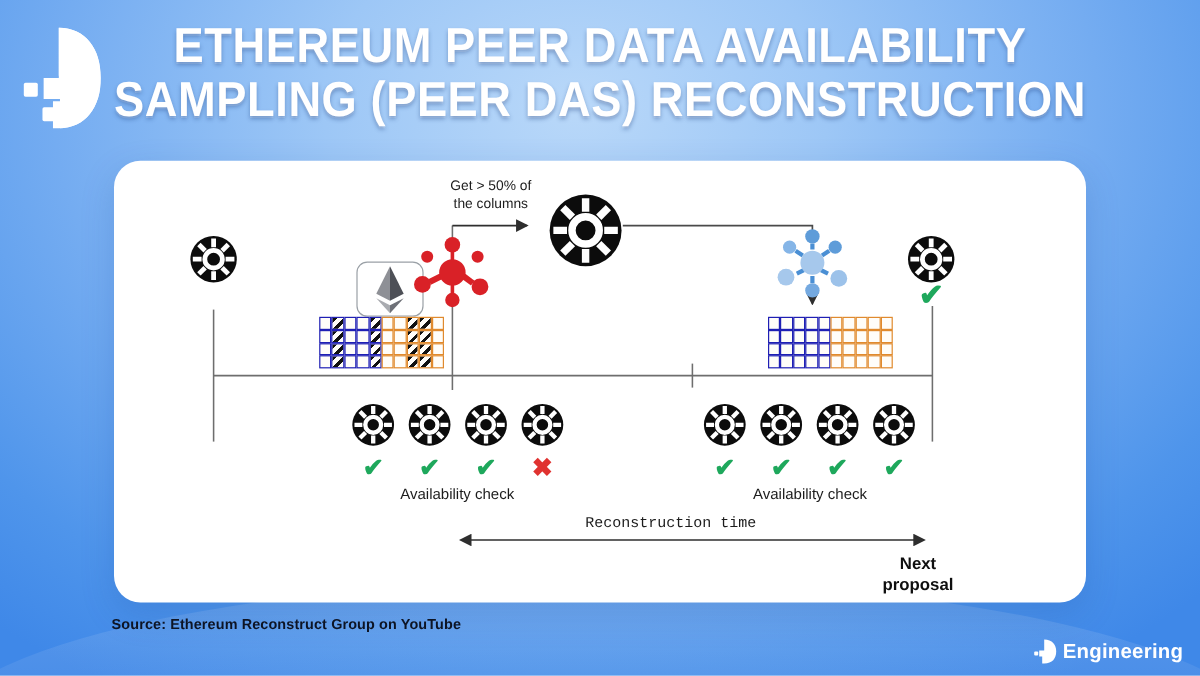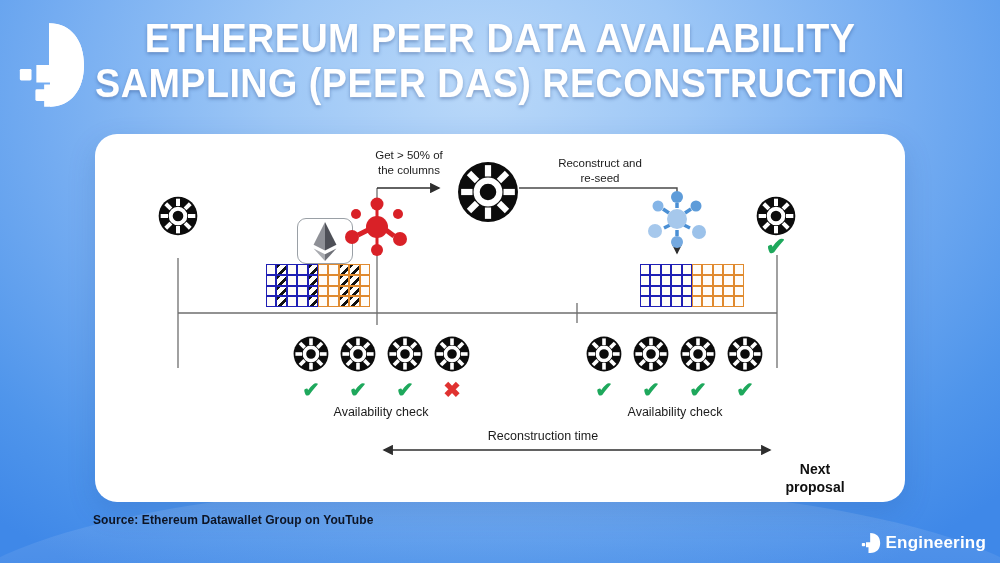--- a/index.html
+++ b/index.html
@@ -109,26 +109,24 @@
 
       <path d="M424 54 H582 V60" fill="none" stroke="#4a4a4a" stroke-width="1.4"></path>
 
       <path d="M582 112 V119" fill="none" stroke="#2e2e2e" stroke-width="1.4" marker-end="url(#ah)"></path>
 
       <line x1="289" y1="316" x2="675" y2="316" stroke="#2e2e2e" stroke-width="1.4" marker-start="url(#ah)" marker-end="url(#ah)"></line>
     </svg>
 
     <div class="lbl" style="left:314px; top:14px;">Get &gt; 50% of
 the columns</div>
-    <div class="lbl" style="left:505px; top:22px;">Reconstruct and
-re-seed</div>
     <div class="lbl avail" style="left:286px; top:270px;">Availability check</div>
     <div class="lbl avail" style="left:580px; top:270px;">Availability check</div>
-    <div class="lbl avail" style="left:448px; top:294px;">Reconstruction time</div>
-    <div class="lbl bold" style="left:720px; top:327px;">Next
+    <div class="lbl avail" style="left:464px; top:294px;font-family:Liberation Mono, monospace;">Reconstruction time</div>
+    <div class="lbl bold" style="left:670px; top:327px;">Next
 proposal</div>
 
     <span class="icon-abs" style="left:63px;  top:62px;"><svg width="40" height="40" viewBox="-30 -30 60 60">
     <circle r="29" fill="#0c0c0c"></circle>
     <g stroke="#ffffff" stroke-width="6">
       <circle r="11" fill="none"></circle>
             <line x1="0" y1="-15" x2="0" y2="-26" transform="rotate(0)"></line>
             <line x1="0" y1="-15" x2="0" y2="-26" transform="rotate(45)"></line>
             <line x1="0" y1="-15" x2="0" y2="-26" transform="rotate(90)"></line>
             <line x1="0" y1="-15" x2="0" y2="-26" transform="rotate(135)"></line>
@@ -436,21 +434,21 @@
                 <line x1="0" y1="-15" x2="0" y2="-26" transform="rotate(270)"></line>
                 <line x1="0" y1="-15" x2="0" y2="-26" transform="rotate(315)"></line>
     </g>
             </svg></span>
           <span class="mark" style="color: rgb(30, 168, 92);">✔</span>
         </div>
       </div>
   </div>
 </div>
 
-<div class="source">Source: Ethereum Datawallet Group on YouTube</div>
+<div class="source">Source: Ethereum Reconstruct Group on YouTube</div>
 
 <div class="brand-bottom">
   <svg width="20" height="22" viewBox="0 0 24 26">
     <path fill="#ffffff" d="M6 1 H11 C19 1 23 6 23 13 C23 20 19 25 11 25 H9 V18 H6 V12 H11 V1 Z"></path>
     <rect fill="#ffffff" x="1" y="13" width="4" height="4" rx="1"></rect>
   </svg>
   <span class="word">Engineering</span>
 </div>
 
 </body></html>

